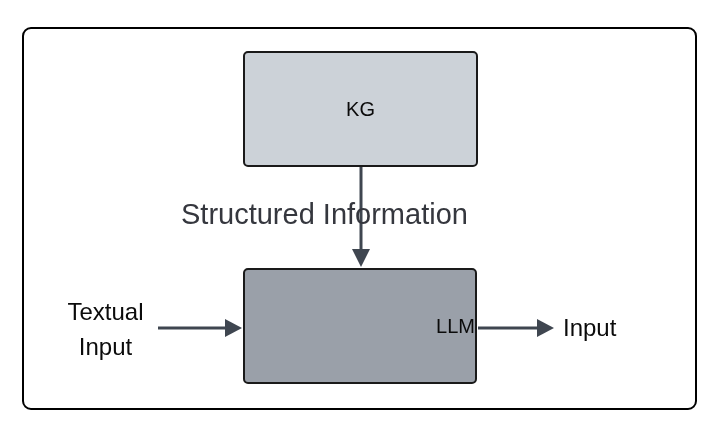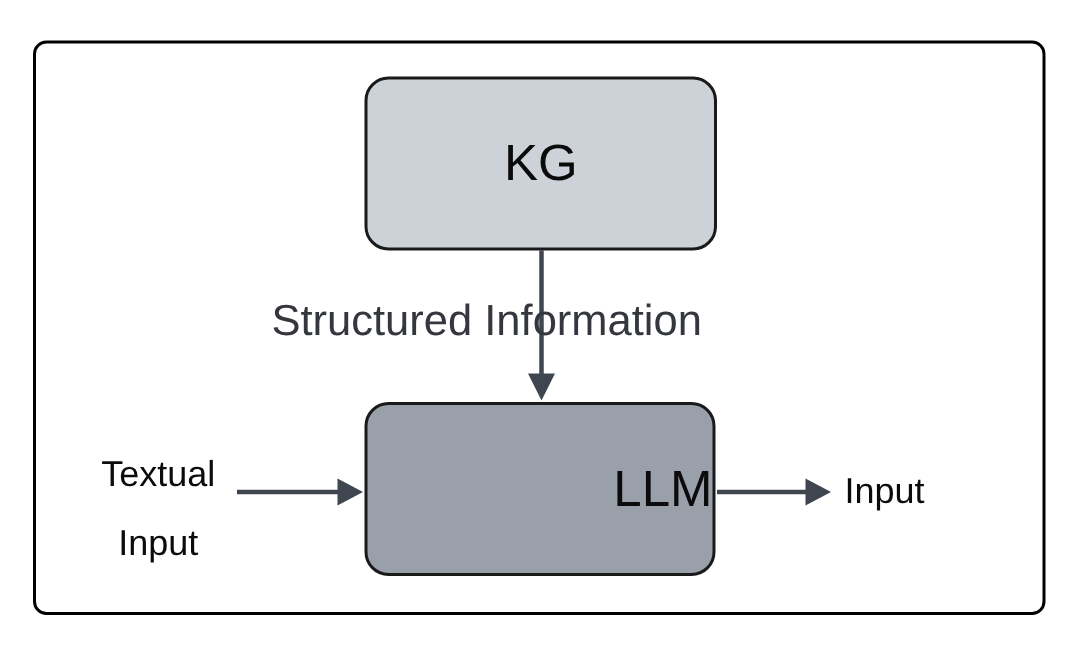--- a/index.html
+++ b/index.html
@@ -46,25 +46,25 @@
     stroke: var(--arrow);
     stroke-width: 3;
   }
   .arrows polygon {
     fill: var(--arrow);
   }
   .node {
     position: absolute;
     box-sizing: border-box;
     border: 2px solid var(--node-border);
-    border-radius: 16px;
+    border-radius: 5px;
     display: flex;
     align-items: center;
     justify-content: center;
-    font-size: 34px;
+    font-size: 20px;
     color: var(--label-text);
   }
   .node-kg {
     left: 243px;
     top: 51px;
     width: 235px;
     height: 116px;
     background: var(--kg-fill);
   }
   .node-llm {
@@ -86,21 +86,21 @@
   .text-label {
     position: absolute;
     color: var(--label-text);
     font-size: 24px;
   }
   .text-label-input {
     left: 48px;
     top: 294px;
     width: 115px;
     text-align: center;
-    line-height: 46px;
+    line-height: 35px;
   }
   .text-label-output {
     left: 563px;
     top: 314px;
     width: 120px;
     text-align: left;
   }
 </style>
 </head>
 <body>

